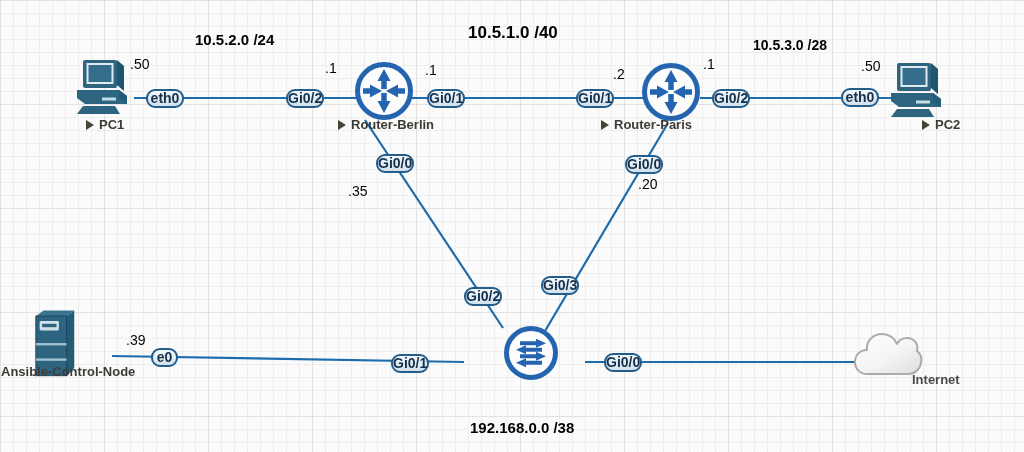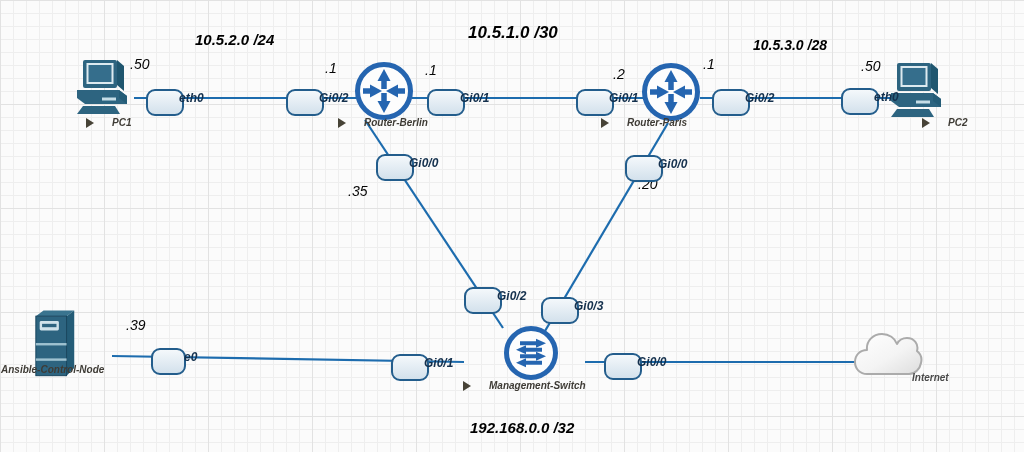--- a/index.html
+++ b/index.html
@@ -6,37 +6,36 @@
   .canvas{
     position:relative;width:1024px;height:452px;overflow:hidden;
     background-color:#fbfbfb;
     background-image:
       linear-gradient(to right,#e2e2e2 1px,transparent 1px),
       linear-gradient(to bottom,#e2e2e2 1px,transparent 1px),
       linear-gradient(to right,#eeeeee 1px,transparent 1px),
       linear-gradient(to bottom,#eeeeee 1px,transparent 1px);
     background-size:104px 104px,104px 104px,13px 13px,13px 13px;
     font-family:"Liberation Sans",sans-serif;
-    font-style:italic;
   }
   .links{position:absolute;left:0;top:0}
   .net{position:absolute;font-weight:700;color:#000;white-space:nowrap}
   .addr{position:absolute;font-size:14px;color:#050505;white-space:nowrap}
   .badge{
-    position:absolute;box-sizing:border-box;height:27px;
+    position:absolute;box-sizing:border-box;height:19px;
     border:2px solid #235d8c;border-radius:9px;
     background:linear-gradient(#f4f8fb,#d3e1ec);
-    font-size:12px;font-weight:700;color:#14304d;
-    text-align:center;line-height:14px;white-space:nowrap;padding-left:31px;
+    font-size:14px;font-weight:700;color:#14304d;
+    text-align:center;line-height:14px;white-space:nowrap;
   }
   .w38{width:38px}
   .w27{width:27px}
   .nodelabel{
-    position:absolute;display:flex;align-items:center;gap:18px;
-    font-size:10px;font-weight:700;color:#3e3b35;white-space:nowrap;
+    position:absolute;display:flex;align-items:center;gap:5px;
+    font-size:13px;font-weight:700;color:#3e3b35;white-space:nowrap;
   }
   .tri{width:0;height:0;border-left:8px solid #474337;
     border-top:5px solid transparent;border-bottom:5px solid transparent}
   .node{position:absolute}
 </style>
 </head>
 <body>
 
 <div class="canvas">
 
@@ -97,33 +96,33 @@
     <line x1="134" y1="98" x2="357" y2="98" stroke-width="2.2" stroke="#1d6cae"></line>
     <line x1="412" y1="98" x2="643" y2="98" stroke-width="2.2" stroke="#1d6cae"></line>
     <line x1="700" y1="98" x2="891" y2="98" stroke-width="2.2" stroke="#1d6cae"></line>
     <line x1="365" y1="120" x2="503" y2="328" stroke-width="2.2" stroke="#1d6cae"></line>
     <line x1="668" y1="123" x2="545" y2="331" stroke-width="2.2" stroke="#1d6cae"></line>
     <line x1="112" y1="356" x2="464" y2="362" stroke-width="2.2" stroke="#1d6cae"></line>
     <line x1="585" y1="362" x2="856" y2="362" stroke-width="2.2" stroke="#1d6cae"></line>
   </svg>
 
   <div class="net" style="left:195px;top:31px;font-size:15px">10.5.2.0 /24</div>
-  <div class="net" style="left:468px;top:23px;font-size:17px">10.5.1.0 /30</div>
+  <div class="net" style="left:468px;top:23px;font-size:17px">10.5.1.0 /40</div>
   <div class="net" style="left:753px;top:37px;font-size:14px">10.5.3.0 /28</div>
-  <div class="net" style="left:470px;top:419px;font-size:15px">192.168.0.0 /32</div>
+  <div class="net" style="left:470px;top:419px;font-size:15px">192.168.0.0 /38</div>
 
   <div class="addr" style="left:130px;top:56px">.50</div>
   <div class="addr" style="left:325px;top:60px">.1</div>
   <div class="addr" style="left:425px;top:62px">.1</div>
   <div class="addr" style="left:613px;top:66px">.2</div>
   <div class="addr" style="left:703px;top:56px">.1</div>
   <div class="addr" style="left:861px;top:58px">.50</div>
   <div class="addr" style="left:348px;top:183px">.35</div>
   <div class="addr" style="left:638px;top:176px">.20</div>
-  <div class="addr" style="left:126px;top:317px">.39</div>
+  <div class="addr" style="left:126px;top:332px">.39</div>
 
   <svg class="node" style="left:76px;top:58px" width="58" height="60" viewBox="0 0 58 60">
       <use href="#pc-glyph"></use>
     </svg>
   <svg class="node" style="left:890px;top:61px" width="58" height="60" viewBox="0 0 58 60">
       <use href="#pc-glyph"></use>
     </svg>
   <svg class="node" style="left:352px;top:59px" width="64" height="64" viewBox="-32 -32 64 64">
       <use href="#router-glyph"></use>
     </svg>
@@ -142,21 +141,21 @@
 
   <div class="badge w38" style="left:146px;top:89px">eth0</div>
   <div class="badge w38" style="left:286px;top:89px">Gi0/2</div>
   <div class="badge w38" style="left:427px;top:89px">Gi0/1</div>
   <div class="badge w38" style="left:576px;top:89px">Gi0/1</div>
   <div class="badge w38" style="left:712px;top:89px">Gi0/2</div>
   <div class="badge w38" style="left:841px;top:88px">eth0</div>
   <div class="badge w38" style="left:376px;top:154px">Gi0/0</div>
   <div class="badge w38" style="left:625px;top:155px">Gi0/0</div>
   <div class="badge w38" style="left:464px;top:287px">Gi0/2</div>
-  <div class="badge w38" style="left:541px;top:297px">Gi0/3</div>
+  <div class="badge w38" style="left:541px;top:276px">Gi0/3</div>
   <div class="badge w27" style="left:151px;top:348px">e0</div>
   <div class="badge w38" style="left:391px;top:354px">Gi0/1</div>
   <div class="badge w38" style="left:604px;top:353px">Gi0/0</div>
 
   <div class="nodelabel" style="left:86px;top:117px">
     <span class="tri"></span>
     <span>PC1</span>
   </div>
   <div class="nodelabel" style="left:338px;top:117px">
     <span class="tri"></span>
@@ -166,21 +165,17 @@
     <span class="tri"></span>
     <span>Router-Paris</span>
   </div>
   <div class="nodelabel" style="left:922px;top:117px">
     <span class="tri"></span>
     <span>PC2</span>
   </div>
   <div class="nodelabel" style="left:1px;top:364px">
     <span>Ansible-Control-Node</span>
   </div>
-  <div class="nodelabel" style="left:463px;top:380px">
-    <span class="tri"></span>
-    <span>Management-Switch</span>
-  </div>
   <div class="nodelabel" style="left:912px;top:372px;color:#4a4a4a">
     <span>Internet</span>
   </div>
 
 </div>
 
 </body></html>

